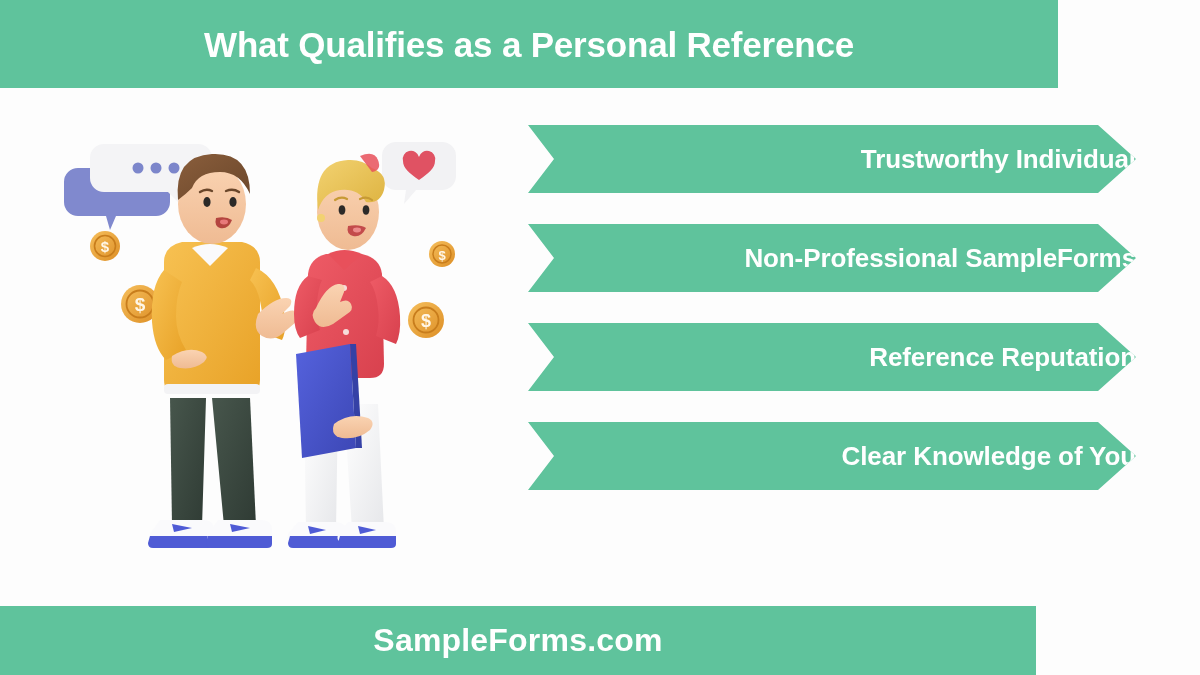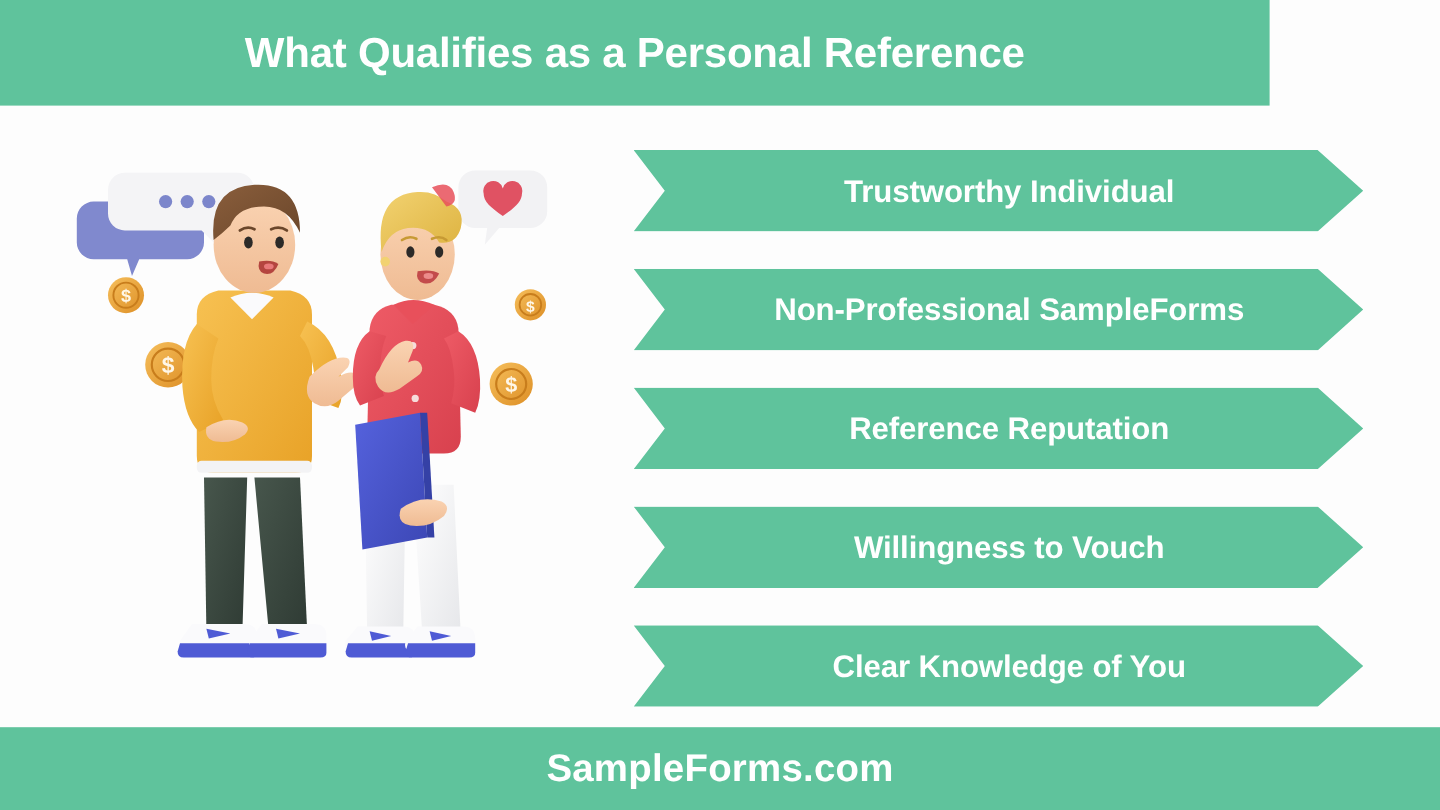--- a/index.html
+++ b/index.html
@@ -20,38 +20,38 @@
     color:#ffffff;
     font-size:35px;
     font-weight:bold;
     letter-spacing:-0.2px;
     text-align:center;
     line-height:1;
   }
 
   
   .footer-band {
-    position:absolute; left:0; top:606px; width:1200px; height:69px;
+    position:absolute; left:0; top:606px; width:1036px; height:69px;
     background:var(--green, #5FC39C);
     display:flex; align-items:center; justify-content:center;
   }
   .footer-text {
     color:#ffffff; font-size:32px; font-weight:bold; letter-spacing:0.2px;
   }
 
   
   .banner-list {
     position:absolute; left:528px; top:125px; width:608px; height:455px;
   }
   .banner-row {
     position:relative;
     width:608px; height:68px;
     background:#5FC39C;
     margin-bottom:31px;
-    display:flex; align-items:center; justify-content:center;
+    display:flex; align-items:center; justify-content:flex-end;
     -webkit-clip-path: polygon(0 0, 570px 0, 608px 34px, 570px 68px, 0 68px, 26px 34px);
     clip-path: polygon(0 0, 570px 0, 608px 34px, 570px 68px, 0 68px, 26px 34px);
   }
   .banner-label {
     color:#ffffff;
     font-size:26px;
     font-weight:bold;
     letter-spacing:-0.1px;
     text-align:center;
     padding-left:18px;
@@ -241,23 +241,20 @@
   </div>
 
   <div class="banner-row" style="background: rgb(95, 195, 156);">
     <span class="banner-label">Non-Professional SampleForms</span>
   </div>
 
   <div class="banner-row" style="background: rgb(95, 195, 156);">
     <span class="banner-label">Reference Reputation</span>
   </div>
 
-  <div class="banner-row" style="background: rgb(95, 195, 156);">
-    <span class="banner-label">Willingness to Vouch</span>
-  </div>
 
   <div class="banner-row" style="background: rgb(95, 195, 156);">
     <span class="banner-label">Clear Knowledge of You</span>
   </div>
 
 </div>
 
 <div class="footer-band" style="background: rgb(95, 195, 156);">
   <div class="footer-text">SampleForms.com</div>
 </div>

